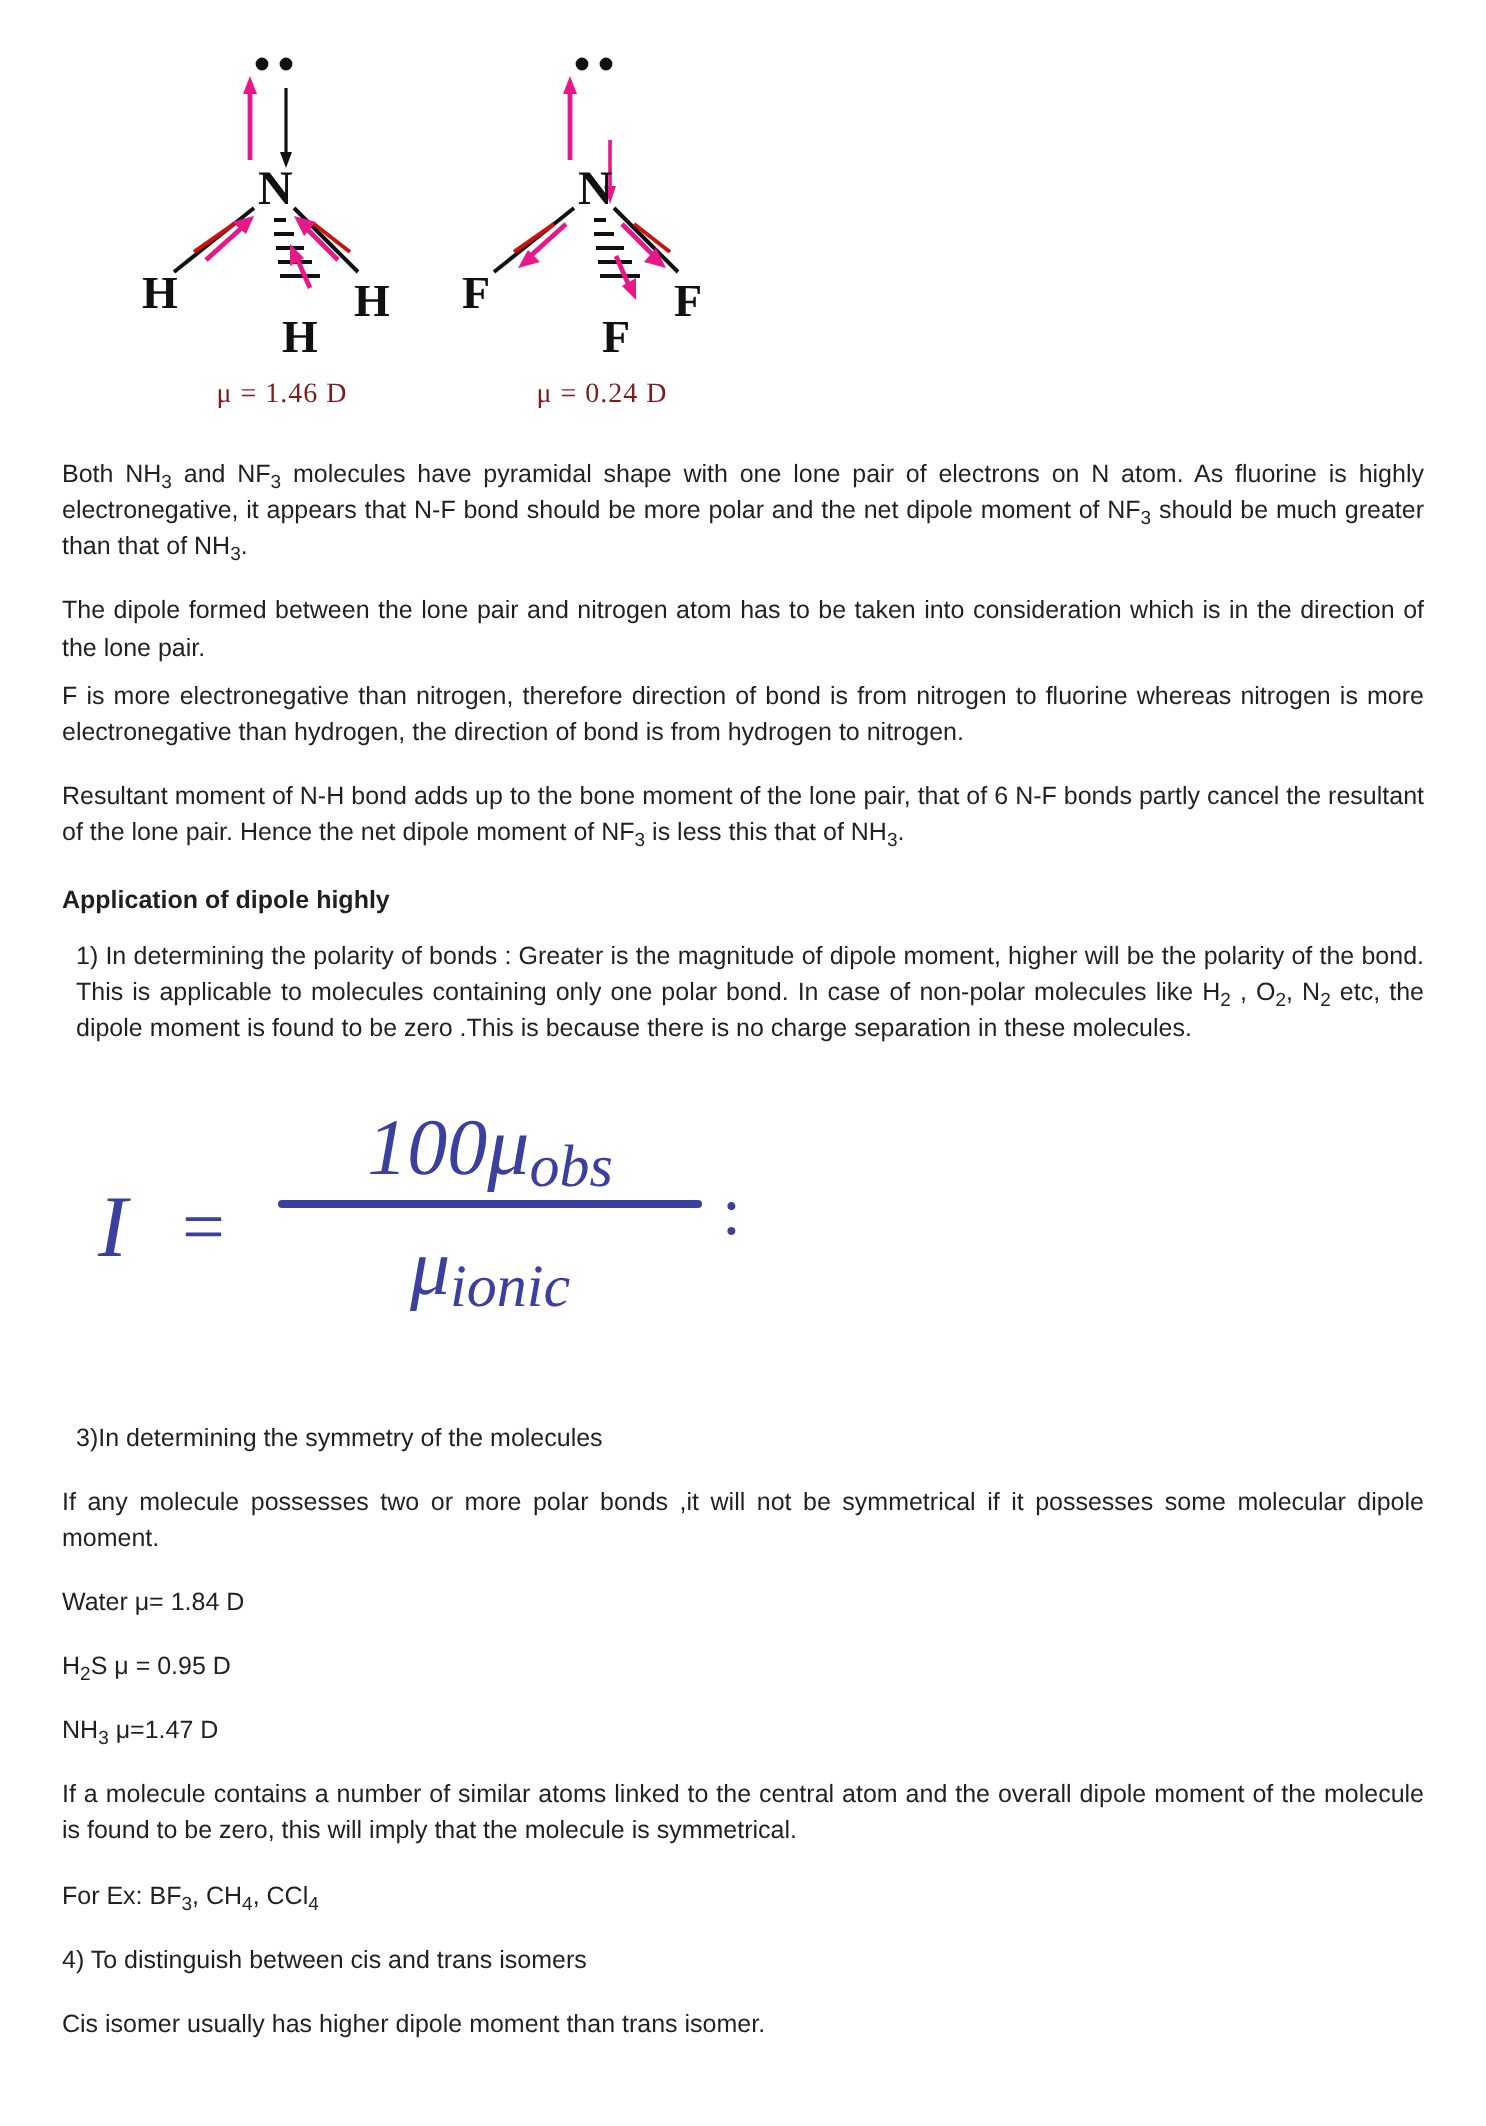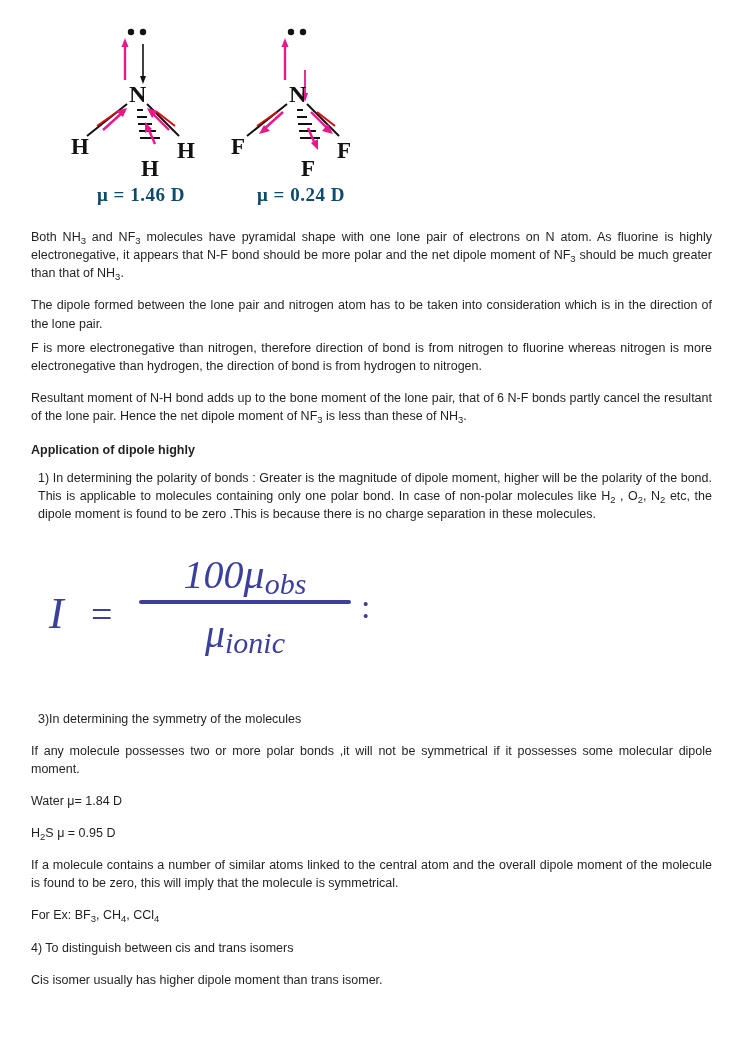--- a/index.html
+++ b/index.html
@@ -43,23 +43,23 @@
   }
   .mol-a { left: 20px; }
   .mol-b { left: 180px; }
   .mol-caption {
     position: absolute;
     bottom: 12px;
     left: 0;
     width: 100%;
     text-align: center;
     font-family: "Liberation Serif", serif;
-    font-size: 19px;
-    font-weight: bold;
-    color: #0c4a6e;
+    font-size: 14px;
+    font-weight: normal;
+    color: #7f1d1d;
     letter-spacing: 0.5px;
   }
   .mol-svg { display: block; }
 
   
   p {
     margin: 0 0 14px 0;
     font-size: 12.5px;
     line-height: 1.45;
     text-align: justify;
@@ -220,21 +220,21 @@
       </div>
 
     </div>
 
     <p><span>Both NH</span><sub>3</sub><span> and NF</span><sub>3</sub><span> molecules have pyramidal shape with one lone pair of electrons on N atom. As fluorine is highly electronegative, it appears that N-F bond should be more polar and the net dipole moment of NF</span><sub>3</sub><span> should be much greater than that of NH</span><sub>3</sub><span>.</span></p>
 
     <p class="tight">The dipole formed between the lone pair and nitrogen atom has to be taken into consideration which is in the direction of the lone pair.</p>
 
     <p>F is more electronegative than nitrogen, therefore direction of bond is from nitrogen to fluorine whereas nitrogen is more electronegative than hydrogen, the direction of bond is from hydrogen to nitrogen.</p>
 
-    <p><span>Resultant moment of N-H bond adds up to the bone moment of the lone pair, that of 6 N-F bonds partly cancel the resultant of the lone pair. Hence the net dipole moment of NF</span><sub>3</sub><span> is less than these of NH</span><sub>3</sub><span>.</span></p>
+    <p><span>Resultant moment of N-H bond adds up to the bone moment of the lone pair, that of 6 N-F bonds partly cancel the resultant of the lone pair. Hence the net dipole moment of NF</span><sub>3</sub><span> is less this that of NH</span><sub>3</sub><span>.</span></p>
 
     <div class="bold-head">Application of dipole highly</div>
 
     <p class="indent"><span>1) In determining the polarity of bonds : Greater is the magnitude of dipole moment, higher will be the polarity of the bond. This is applicable to molecules containing only one polar bond. In case of non-polar molecules like H</span><sub>2</sub><span> , O</span><sub>2</sub><span>, N</span><sub>2</sub><span> etc, the dipole moment is found to be zero .This is because there is no charge separation in these molecules.</span></p>
 
 
     <div class="formula">
       <span class="eye">I</span>
       <span class="eq">=</span>
       <div class="frac">
@@ -246,20 +246,21 @@
     </div>
 
     <p class="indent">3)In determining the symmetry of the molecules</p>
 
     <p>If any molecule possesses two or more polar bonds ,it will not be symmetrical if it possesses some molecular dipole moment.</p>
 
     <p>Water μ= 1.84 D</p>
 
     <p><span>H</span><sub>2</sub><span>S μ = 0.95 D</span></p>
 
+    <p><span>NH</span><sub>3</sub><span> μ=1.47 D</span></p>
 
     <p>If a molecule contains a number of similar atoms linked to the central atom and the overall dipole moment of the molecule is found to be zero, this will imply that the molecule is symmetrical.</p>
 
     <p><span>For Ex: BF</span><sub>3</sub><span>, CH</span><sub>4</sub><span>, CCl</span><sub>4</sub></p>
 
     <p>4) To distinguish between cis and trans isomers</p>
 
     <p>Cis isomer usually has higher dipole moment than trans isomer.</p>
 
   </div>

